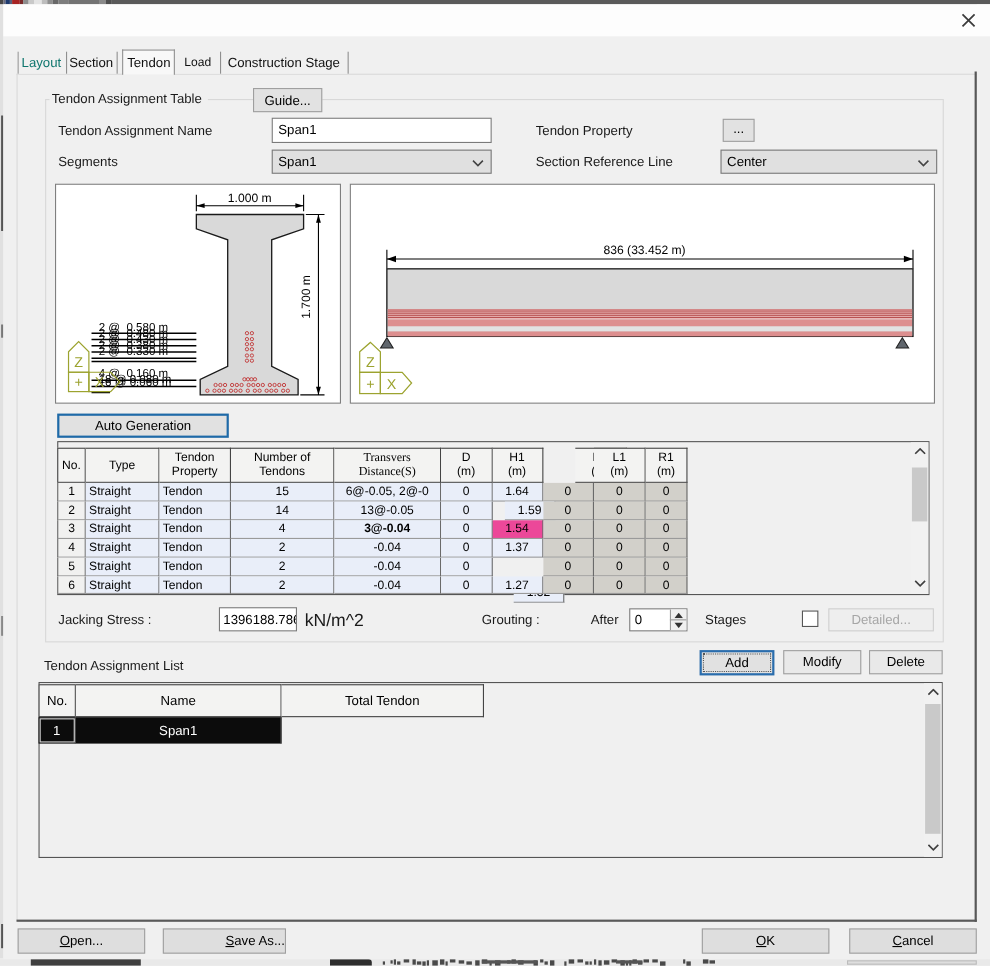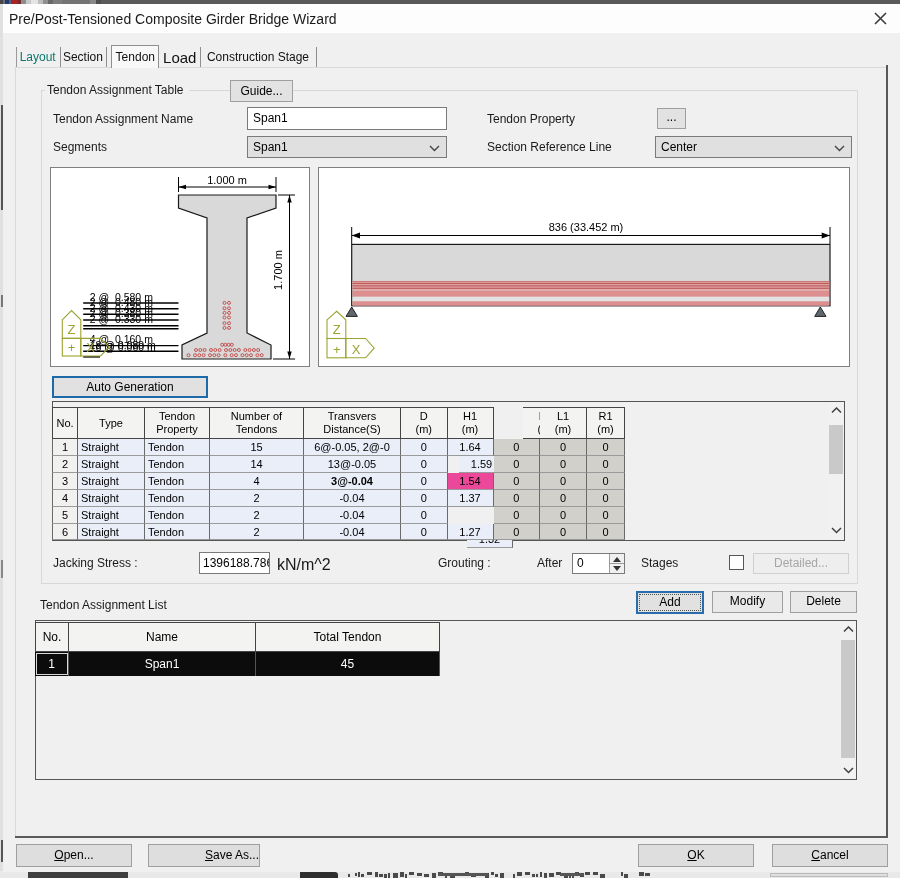--- a/index.html
+++ b/index.html
@@ -79,30 +79,29 @@
 <div class="" style="left:600px;top:874px;width:5px;height:5px;background:#4a4a4a;"></div>
 <div class="" style="left:621px;top:872px;width:2px;height:4px;background:#4a4a4a;"></div>
 <div class="" style="left:624px;top:874px;width:4px;height:5px;background:#4a4a4a;"></div>
 <div class="" style="left:639px;top:872px;width:5px;height:4px;background:#4a4a4a;"></div>
 <div class="" style="left:645px;top:873px;width:5px;height:3px;background:#4a4a4a;"></div>
 <div class="" style="left:438px;top:873px;width:50px;height:3px;background:#555;"></div>
 <div class="" style="left:560px;top:873px;width:24px;height:3px;background:#555;"></div>
 <div class="" style="left:770px;top:873px;width:118px;height:4px;background:#dedede;border:1px solid #bbb;"></div>
 <div class="" style="left:3px;top:4px;width:897px;height:868px;background:#f0f0f0;"></div>
 <div class="" style="left:3px;top:4px;width:897px;height:29px;background:#fdfdfd;"></div>
-<div style="position:absolute;left:9px;top:11px;font-size:14px;color:#1a1a1a;white-space:nowrap;">Pre/Post-Tensioned Composite Girder Bridge Wizard</div>
 <svg style="position:absolute;left:874px;top:12px;" width="13" height="13">
       <path d="M1,1 L12,12 M12,1 L1,12" stroke="#3c3c3c" stroke-width="1.6" fill="none"></path>
     </svg>
 <div class="" style="left:15px;top:67px;width:873px;height:770px;border-left:1px solid #dadada;border-top:1px solid #dadada;"></div>
 <div class="" style="left:15px;top:836px;width:873px;height:2px;background:#5a5a5a;"></div>
 <div class="" style="left:886px;top:65px;width:2px;height:773px;background:#585858;"></div>
 <div class="" style="left:15.5px;top:48px;width:44.3px;height:19px;background:#f0f0f0;font-size:12px;color:#0f766e;text-align:center;line-height:19px;">Layout</div>
 <div class="" style="left:59.8px;top:48px;width:46.2px;height:19px;background:#f0f0f0;font-size:12px;color:#111;text-align:center;line-height:19px;">Section</div>
-<div class="" style="left:159.3px;top:48px;width:40.89999999999998px;height:19px;background:#f0f0f0;font-size:15px;color:#111;text-align:center;line-height:19px;">Load</div>
+<div class="" style="left:159.3px;top:48px;width:40.89999999999998px;height:19px;background:#f0f0f0;font-size:11px;color:#111;text-align:center;line-height:19px;">Load</div>
 <div class="" style="left:200.2px;top:48px;width:115.60000000000002px;height:19px;background:#f0f0f0;font-size:12px;color:#111;text-align:center;line-height:19px;">Construction Stage</div>
 <div class="" style="left:59.8px;top:47px;width:1px;height:20px;background:#8f8f8f;"></div>
 <div class="" style="left:106px;top:47px;width:1px;height:20px;background:#8f8f8f;"></div>
 <div class="" style="left:200.2px;top:47px;width:1px;height:20px;background:#8f8f8f;"></div>
 <div class="" style="left:315.8px;top:47px;width:1px;height:20px;background:#8f8f8f;"></div>
 <div class="" style="left:15.5px;top:47px;width:1px;height:20px;background:#9a9a9a;"></div>
 <div class="" style="left:111.3px;top:44.5px;width:48px;height:23.5px;background:#f8f8f8;border:1px solid #8f8f8f;border-bottom:none;font-size:12px;color:#111;text-align:center;line-height:22px;">Tendon</div>
 <div class="" style="left:41px;top:90px;width:817px;height:494px;border:1px solid #d8d8d8;"></div>
 <div class="" style="left:45px;top:83px;width:144px;height:15px;background:#f0f0f0;font-size:12px;color:#1a1a1a;padding-left:2px;white-space:nowrap;">Tendon Assignment Table</div>
 <div class="" style="left:230px;top:80px;width:63px;height:22px;background:#e2e2e2;border:1px solid #9f9f9f;font-size:12px;text-align:center;line-height:20px;">Guide...</div>
@@ -260,21 +259,21 @@
       <span>Type</span>
     </div>
 <div class="cell" style="left:145px;top:407px;width:65px;height:32px;background:#f3f3f2;border:1px solid #444;border-left:none;flex-direction:column;line-height:13px;">
       <span>Tendon</span>
       <span>Property</span>
     </div>
 <div class="cell" style="left:210px;top:407px;width:94px;height:32px;background:#f3f3f2;border:1px solid #444;border-left:none;flex-direction:column;line-height:13px;">
       <span>Number of</span>
       <span>Tendons</span>
     </div>
-<div class="cell" style="left:304px;top:407px;width:97px;height:32px;background:#f3f3f2;border:1px solid #444;border-left:none;flex-direction:column;line-height:13px;">
+<div class="cell" style="left:304px;top:407px;width:97px;height:32px;background:#f3f3f2;border:1px solid #444;border-left:none;flex-direction:column;line-height:13px;font-family:Liberation Serif, serif;">
       <span>Transvers</span>
       <span>Distance(S)</span>
     </div>
 <div class="cell" style="left:401px;top:407px;width:46.5px;height:32px;background:#f3f3f2;border:1px solid #444;border-left:none;flex-direction:column;line-height:13px;">
       <span>D</span>
       <span>(m)</span>
     </div>
 <div class="cell" style="left:447.5px;top:407px;width:46.0px;height:32px;background:#f3f3f2;border:1px solid #444;border-left:none;flex-direction:column;line-height:13px;">
       <span>H1</span>
       <span>(m)</span>
@@ -379,18 +378,17 @@
     </svg>
 <svg style="position:absolute;left:843px;top:767px;" width="11" height="7">
       <path d="M1,1 L5.5,5.5 L10,1" stroke="#404040" stroke-width="1.5" fill="none"></path>
     </svg>
 <div class="" style="left:841px;top:640px;width:14px;height:118px;background:#c9c9c9;"></div>
 <div class="cell" style="left:35px;top:622px;width:34px;height:30px;background:#f3f3f2;border:1px solid #444;border-left:1px solid #444;font-size:12px;">No.</div>
 <div class="cell" style="left:69px;top:622px;width:187px;height:30px;background:#f3f3f2;border:1px solid #444;border-left:none;font-size:12px;">Name</div>
 <div class="cell" style="left:256px;top:622px;width:184px;height:30px;background:#f3f3f2;border:1px solid #444;border-left:none;font-size:12px;">Total Tendon</div>
 <div class="cell" style="left:35px;top:652px;width:34px;height:24px;background:#0c0c0c;color:#fff;border-right:1px solid #555;font-size:12px;">1</div>
 <div class="cell" style="left:69px;top:652px;width:187px;height:24px;background:#0c0c0c;color:#fff;border-right:1px solid #555;font-size:12px;">Span1</div>
-<div class="cell" style="left:256px;top:652px;width:184px;height:24px;background:#0c0c0c;color:#fff;border-right:1px solid #555;font-size:12px;">45</div>
 <div style="position:absolute;left:36px;top:653px;width:32px;height:22px;border:1px solid #d9d9d9;"></div>
 <div class="" style="left:16px;top:844px;width:116px;height:23px;background:#dedede;border:1px solid #9f9f9f;font-size:12px;text-align:center;line-height:21px;"><u>O</u>pen...</div>
 <div class="" style="left:148px;top:844px;width:112px;height:23px;background:#dedede;border:1px solid #9f9f9f;font-size:12px;text-align:right;line-height:21px;"><u>S</u>ave As...</div>
 <div class="" style="left:638px;top:844px;width:116px;height:23px;background:#dedede;border:1px solid #9f9f9f;font-size:12px;text-align:center;line-height:21px;"><u>O</u>K</div>
 <div class="" style="left:772px;top:844px;width:116px;height:23px;background:#dedede;border:1px solid #9f9f9f;font-size:12px;text-align:center;line-height:21px;"><u>C</u>ancel</div>
 </div>
 </body></html>

